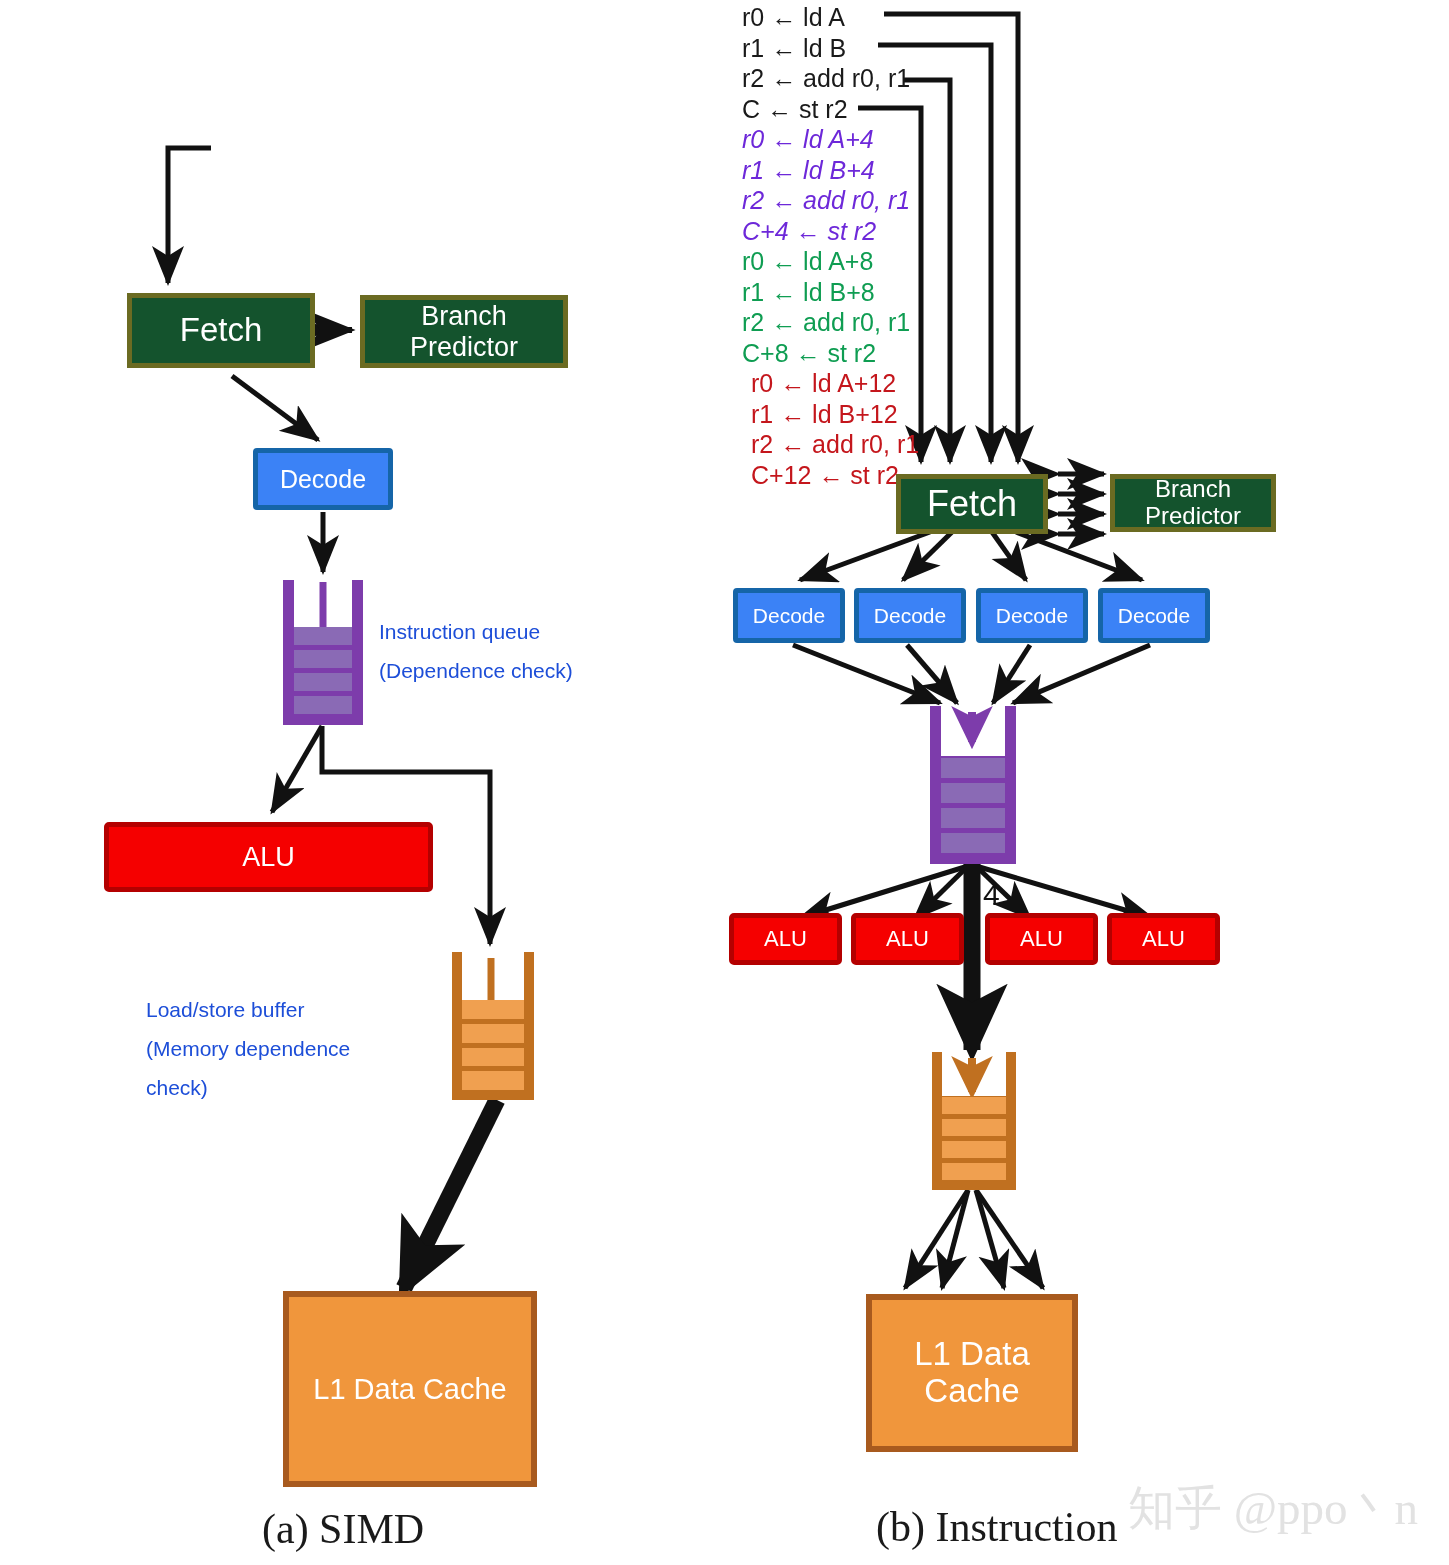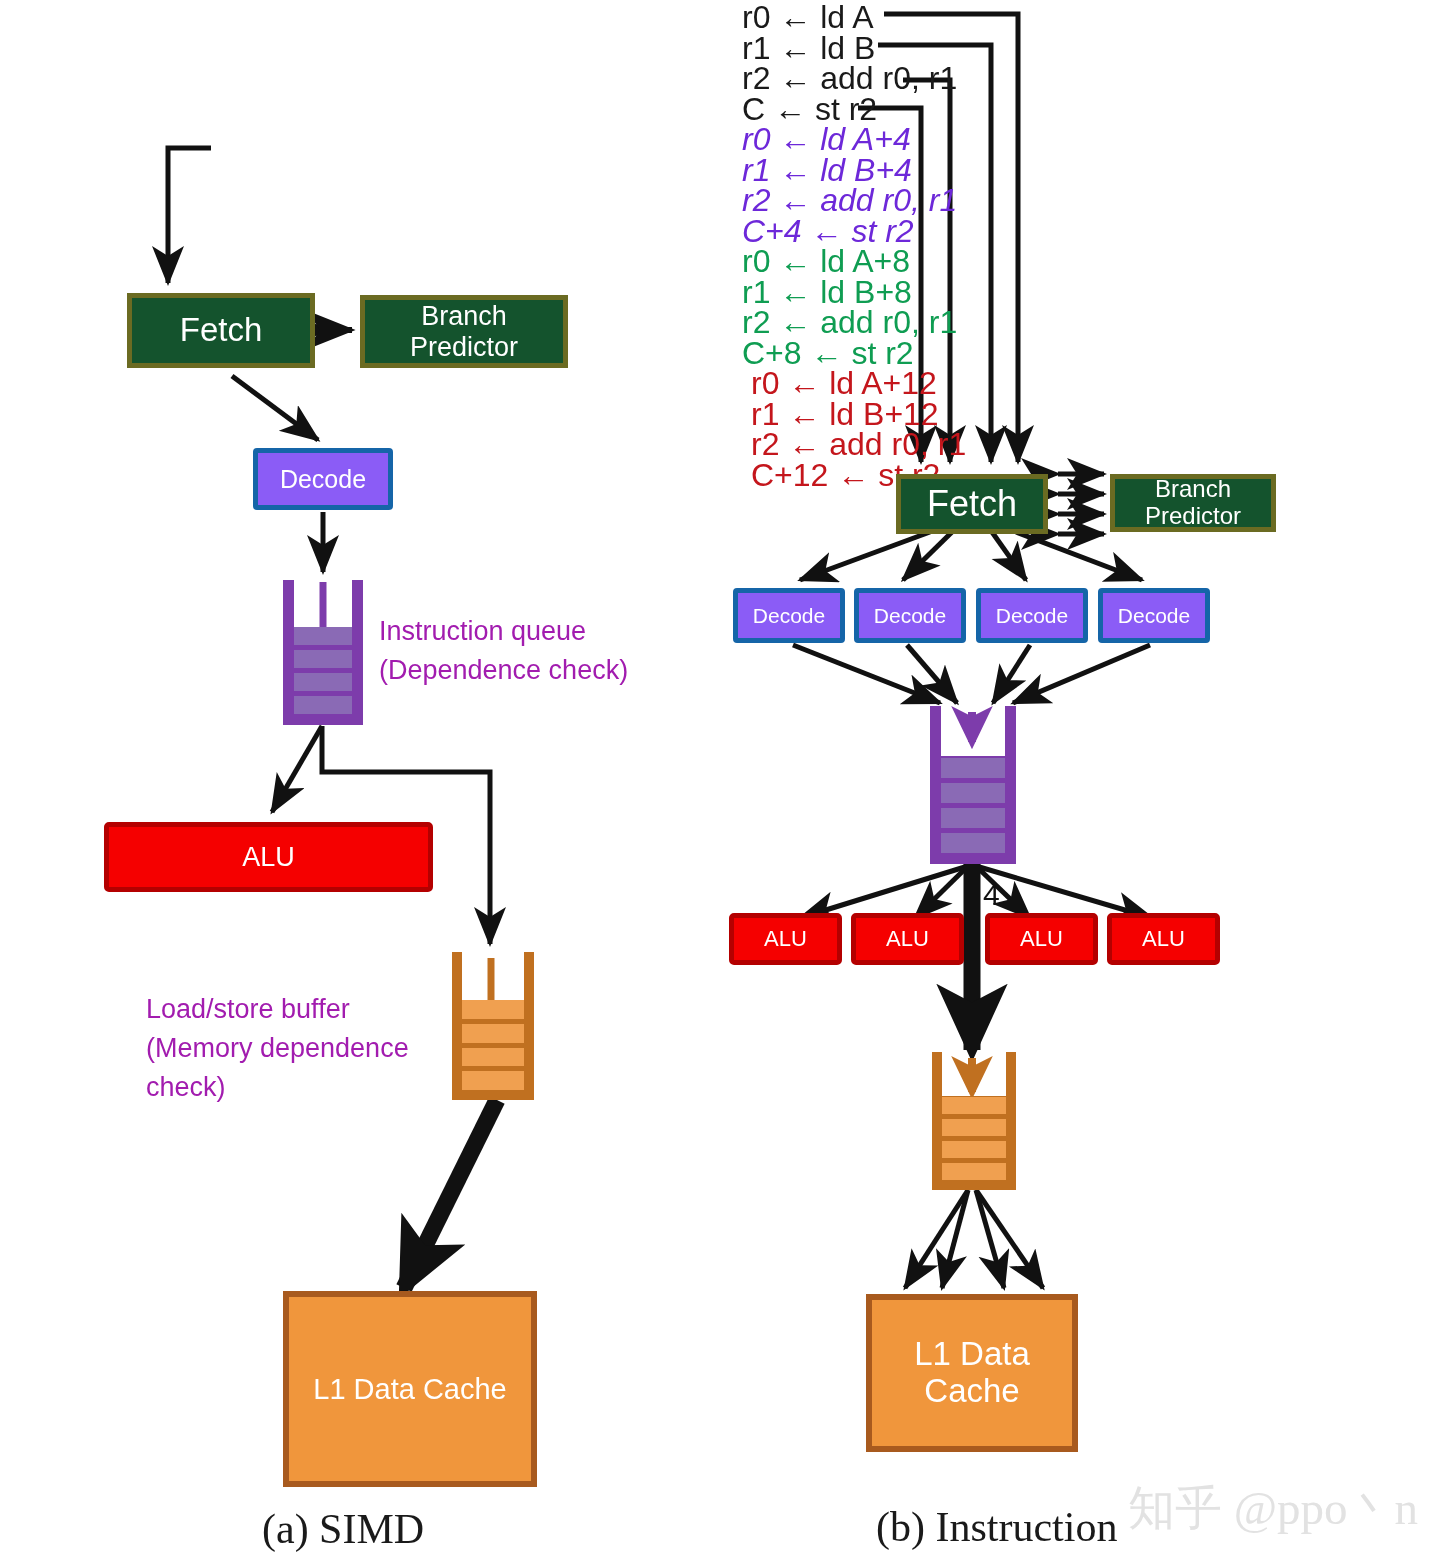--- a/index.html
+++ b/index.html
@@ -2,54 +2,54 @@
 <html><head>
 <meta charset="utf-8">
 <style>
   html,body{margin:0;padding:0;background:#ffffff;}
   body{width:1449px;height:1565px;position:relative;overflow:hidden;
        font-family:"Liberation Sans","DejaVu Sans",sans-serif;}
   .stage{position:absolute;left:0;top:0;width:1449px;height:1565px;}
   svg.wires{position:absolute;left:0;top:0;width:1449px;height:1565px;pointer-events:none;}
 
   
-  .code{position:absolute;font-size:32px;line-height:30.5px;white-space:pre;color:#1a1a1a;}
+  .code{position:absolute;font-size:25px;line-height:30.5px;white-space:pre;color:#1a1a1a;}
   .code .ln{display:block;height:30.5px;}
   .c-blue{color:#6d28d9;font-style:italic;}
   .c-green{color:#0f9d52;}
   .c-red{color:#c4161c;margin-left:9px;}
   .c-black{color:#1a1a1a;}
 
   
   .blk{position:absolute;box-sizing:border-box;display:flex;align-items:center;
        justify-content:center;text-align:center;color:#ffffff;}
   .blk span{display:block;line-height:1.12;}
 
   .green{background:#14532d;border:5px solid #6b6b22;}
-  .blue{background:#8b5cf6;border:5px solid #1565a8;border-radius:4px;}
+  .blue{background:#3b82f6;border:5px solid #1565a8;border-radius:4px;}
   .red{background:#f50000;border:5px solid #b40000;border-radius:5px;}
   .orange{background:#f0963c;border:6px solid #a85a1e;}
 
   
   .queue{position:absolute;box-sizing:border-box;}
   .q-walls{position:absolute;left:0;top:0;width:100%;height:100%;box-sizing:border-box;}
   .q-slots{position:absolute;left:0;right:0;bottom:0;display:flex;flex-direction:column;
            justify-content:flex-end;box-sizing:border-box;}
   .q-slot{box-sizing:border-box;}
   .q-purple .q-walls{border-left:11px solid #7d3cab;border-right:11px solid #7d3cab;
                      border-bottom:11px solid #7d3cab;}
   .q-purple .q-slots{background:#7d3cab;}
   .q-purple .q-slot{background:#8a6ab5;}
   .q-orange .q-walls{border-left:10px solid #c07020;border-right:10px solid #c07020;
                      border-bottom:10px solid #c07020;}
   .q-orange .q-slots{background:#c07020;}
   .q-orange .q-slot{background:#f0a050;}
 
   
-  .lbl{position:absolute;font-size:27px;line-height:39px;color:#a21caf;white-space:pre-line;}
+  .lbl{position:absolute;font-size:21px;line-height:39px;color:#1d4ed8;white-space:pre-line;}
   .cap{position:absolute;font-family:"Liberation Serif","DejaVu Serif",serif;
        font-size:42px;color:#1a1a1a;white-space:nowrap;}
   .mark4{position:absolute;font-size:30px;color:#111;}
   .wm{position:absolute;font-size:47px;color:#e2e2e2;white-space:nowrap;
       font-family:"DejaVu Sans",sans-serif;}
 </style>
 </head>
 <body>
 
 <div class="stage">

